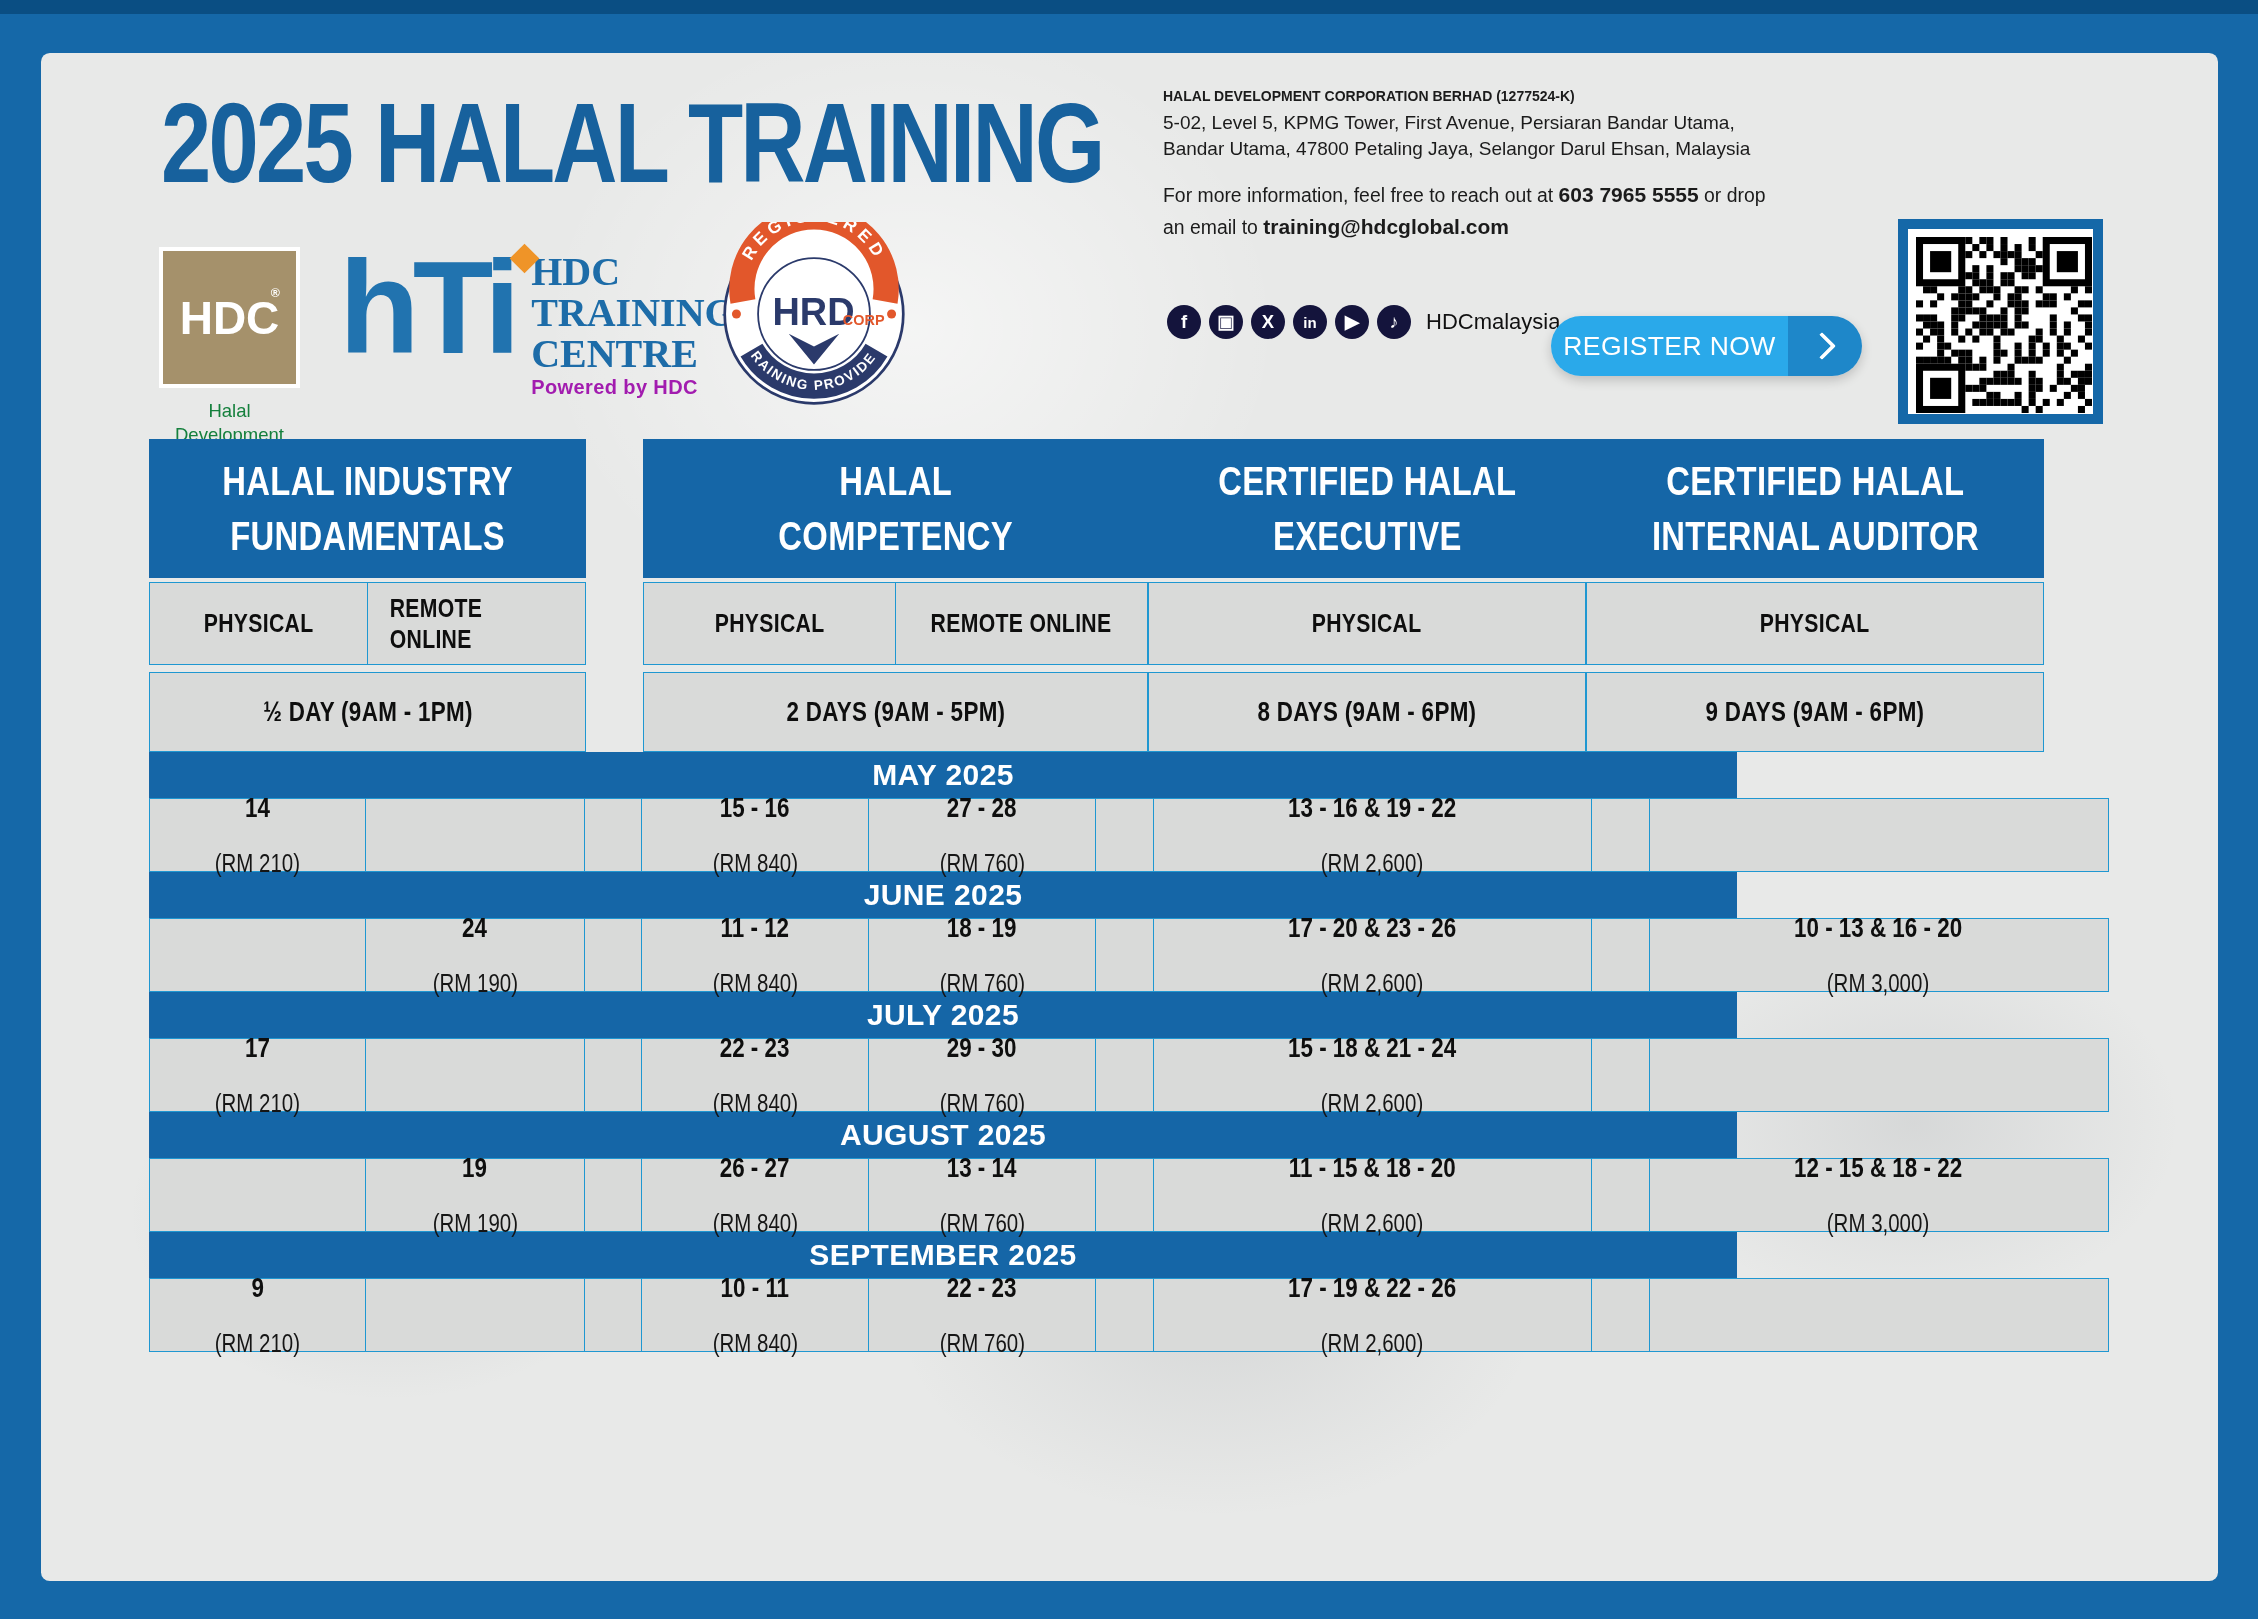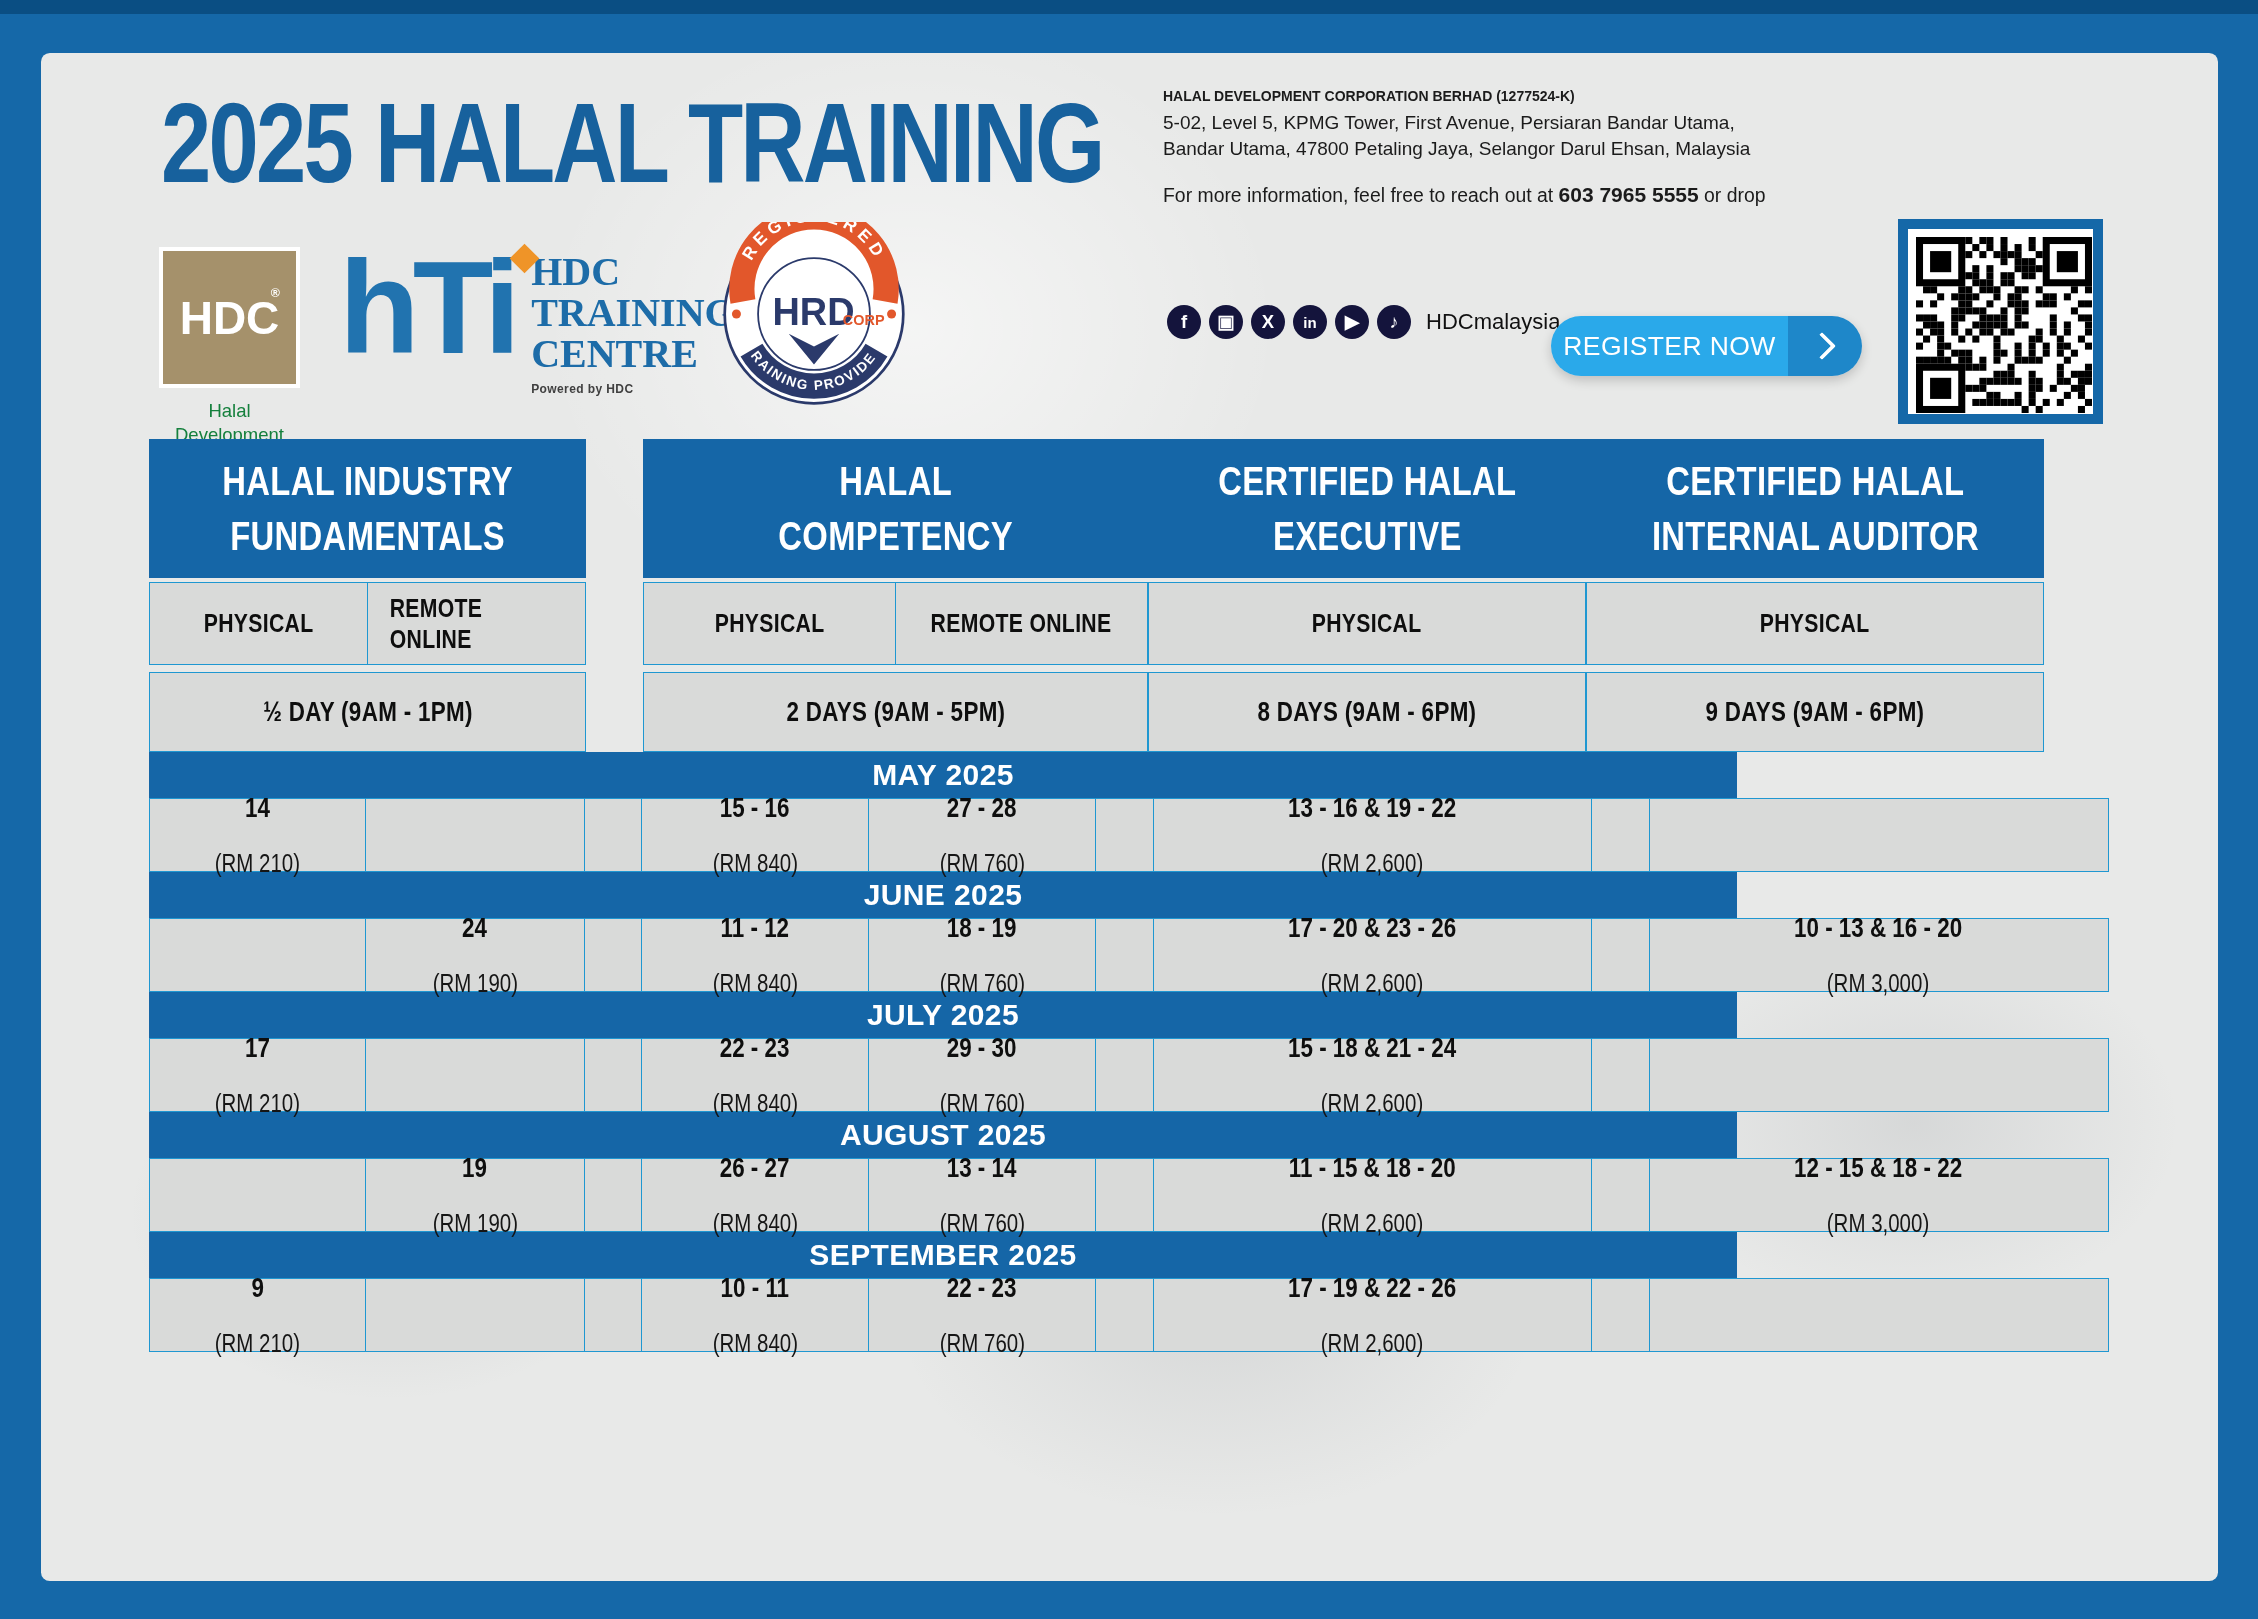--- a/index.html
+++ b/index.html
@@ -54,21 +54,21 @@
     box-sizing:border-box;display:flex;align-items:center;justify-content:center;color:#fff;
     font-size:46px;font-weight:800;position:relative;}
   .hdc .sq sup{font-size:12.4px;position:absolute;top:35px;right:16px;}
   .hdc .cap{margin-top:10.6px;font-size:18.5px;line-height:24px;color:#15803d;white-space:pre-line;}
 
   
   .hti{position:absolute;left:298px;top:198px;display:flex;gap:17.6px;align-items:flex-start;}
   .hti .mark{font-size:132px;line-height:113px;font-weight:800;color:#2173af;letter-spacing:-7px;position:relative;}
   .hti .dia{position:absolute;right:-21px;top:-3.5px;width:21px;height:21px;background:var(--orange,#ef9428);transform:rotate(45deg);}
   .hti .nm{font-family:"Liberation Serif",serif;font-weight:700;color:#1d6ca8;font-size:40px;line-height:41px;white-space:pre-line;}
-  .hti .tag{margin-top:8px;color:#404040;font-weight:700;font-size:12px;letter-spacing:0.4px;}
+  .hti .tag{margin-top:2px;color:#a21caf;font-weight:700;font-size:20px;letter-spacing:0.4px;}
 
   
   .hrd{position:absolute;left:681px;top:169px;}
 
   
   .table{position:absolute;left:108px;top:386px;width:1964px;}
   .frow{display:flex;width:1960px;}
   .w1{width:437px}.w2{width:505px}.w3{width:438px}.w4{width:458px}
   .gapA{margin-left:57px}.gapB{}
   .hbox{height:139px;background:var(--header_blue,#1566a7);color:#fff;display:flex;align-items:center;justify-content:center;text-align:center;}
@@ -105,20 +105,21 @@
       </div>
 
       <div class="company">
         <div class="name">HALAL DEVELOPMENT CORPORATION BERHAD  (1277524-K)</div>
         <div class="addr">
           <div>5-02, Level 5, KPMG Tower, First Avenue, Persiaran Bandar Utama,</div>
           <div>Bandar Utama, 47800 Petaling Jaya, Selangor Darul Ehsan, Malaysia</div>
         </div>
         <div class="contact">
           <div><span>For more information, feel free to reach out at </span><b>603 7965 5555</b><span> or drop</span></div>
+          <div><span>an email to </span><b>training@hdcglobal.com</b></div>
         </div>
       </div>
 
       <div class="socials">
         <span id="social-icons" style="display:flex;gap:8px;">
             <span class="sicon" style="font-size: 18.5px;">f</span>
             <span class="sicon" style="font-size: 18.5px;">▣</span>
             <span class="sicon" style="font-size: 18.5px;">X</span>
             <span class="sicon" style="font-size: 15px;">in</span>
             <span class="sicon" style="font-size: 18.5px;">▶</span>

